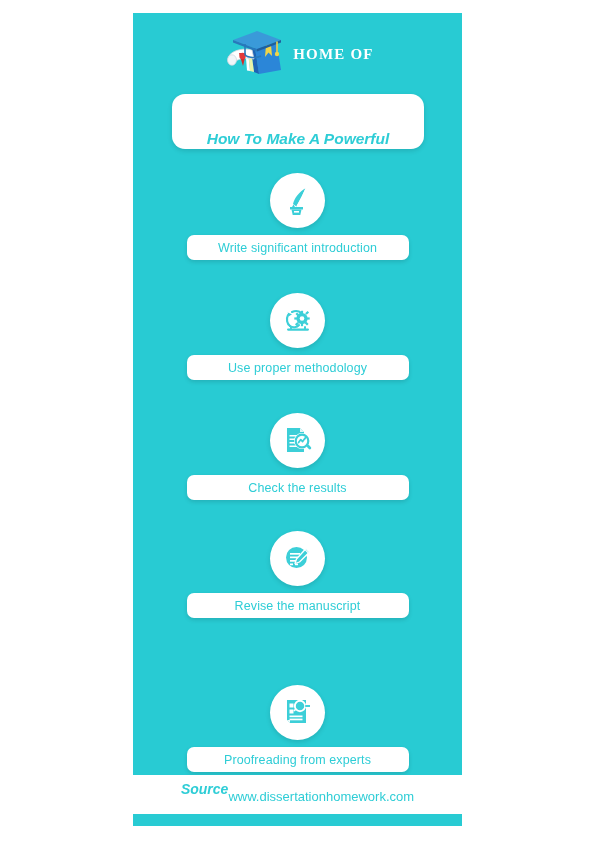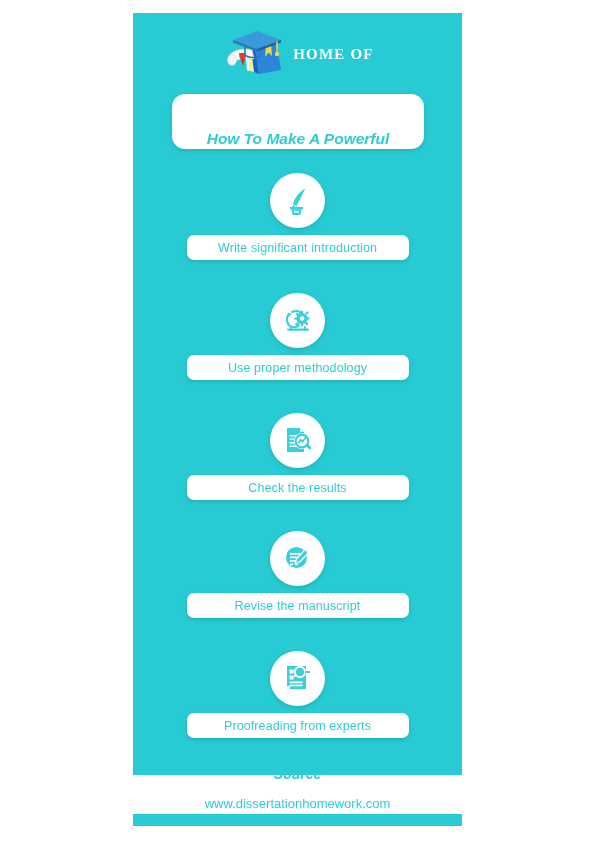--- a/index.html
+++ b/index.html
@@ -139,21 +139,21 @@
 
   
   .footer-band {
     position: absolute;
     left: 133px;
     top: 775px;
     width: 329px;
     height: 29px;
     background: #ffffff;
     display: flex;
-    flex-direction: column;
+    flex-direction: row;
     align-items: center;
     justify-content: center;
   }
   .footer-source {
     font-family: "Liberation Sans", sans-serif;
     font-style: italic;
     font-weight: bold;
     font-size: 14px;
     color: #2ecdd6;
     line-height: 1.1;
@@ -309,21 +309,21 @@
             <path d="M25 6.5 L28.5 10 L18.5 20 L14 21.5 L15.5 17 Z" fill="#3ccfd8" stroke="#ffffff" stroke-width="1.3" stroke-linejoin="round"></path>
             <path d="M24 7.6 L27.4 11" stroke="#ffffff" stroke-width="1.2"></path>
           </svg>
         </div>
       </div>
       <div class="step-label">
         <span class="step-label-text">Revise the manuscript</span>
       </div>
     </div>
 
-    <div class="step" style="top:638px;">
+    <div class="step" style="top:672px;">
       <div class="step-icon-wrap">
         <div class="icon-circle">
           <svg width="34" height="34" viewBox="0 0 34 34">
             <path d="M6 4 L25 4 L25 27 L9 27 L6 24 Z" fill="#3ccfd8"></path>
             <path d="M6 24 L9 24 L9 27 Z" fill="#ffffff" opacity="0.9"></path>
             <g fill="#ffffff">
               <rect x="8.5" y="7.5" width="4" height="4"></rect>
               <rect x="8.5" y="13.5" width="4" height="4"></rect>
             </g>
             <circle cx="19" cy="10" r="5.2" fill="none" stroke="#ffffff" stroke-width="1.9"></circle>

